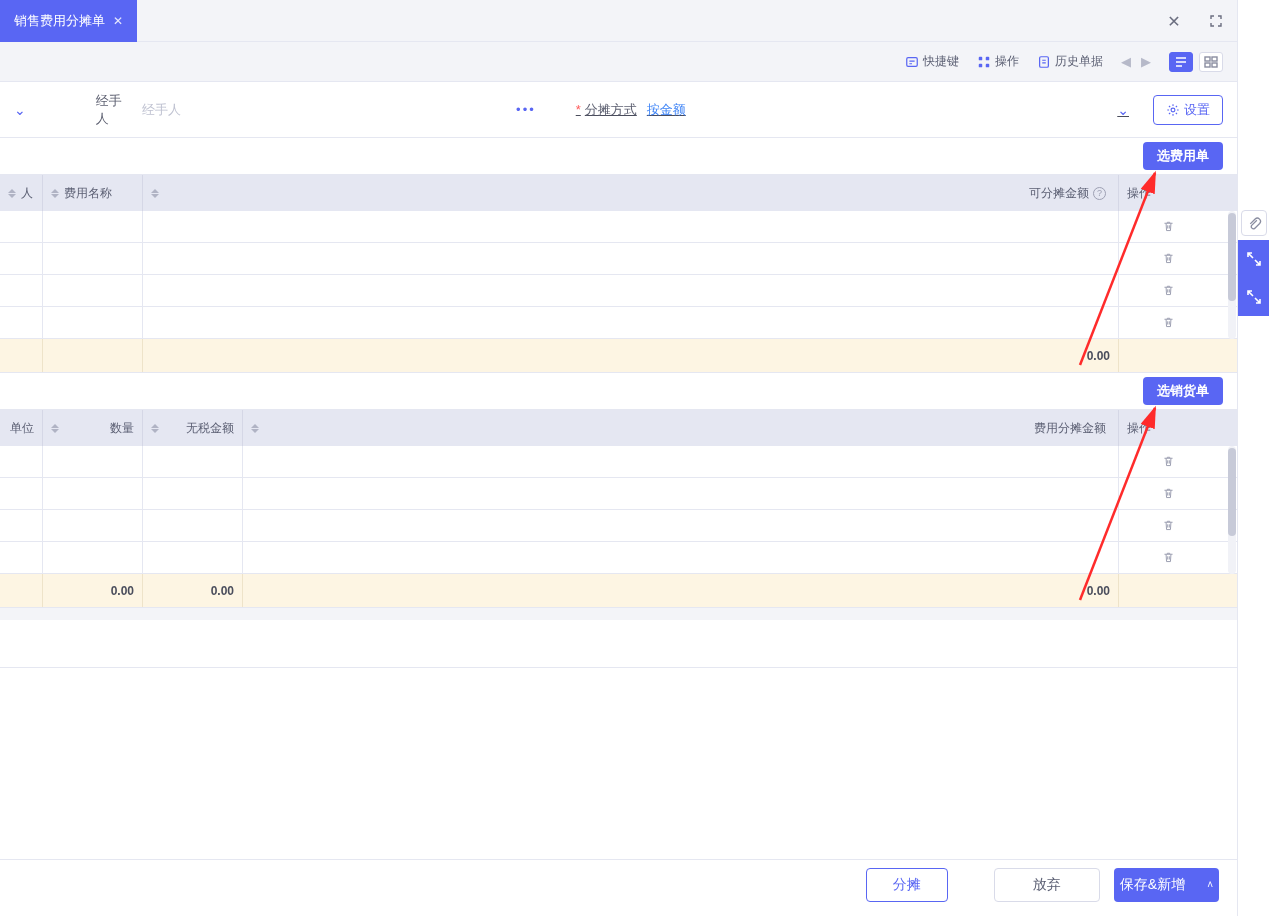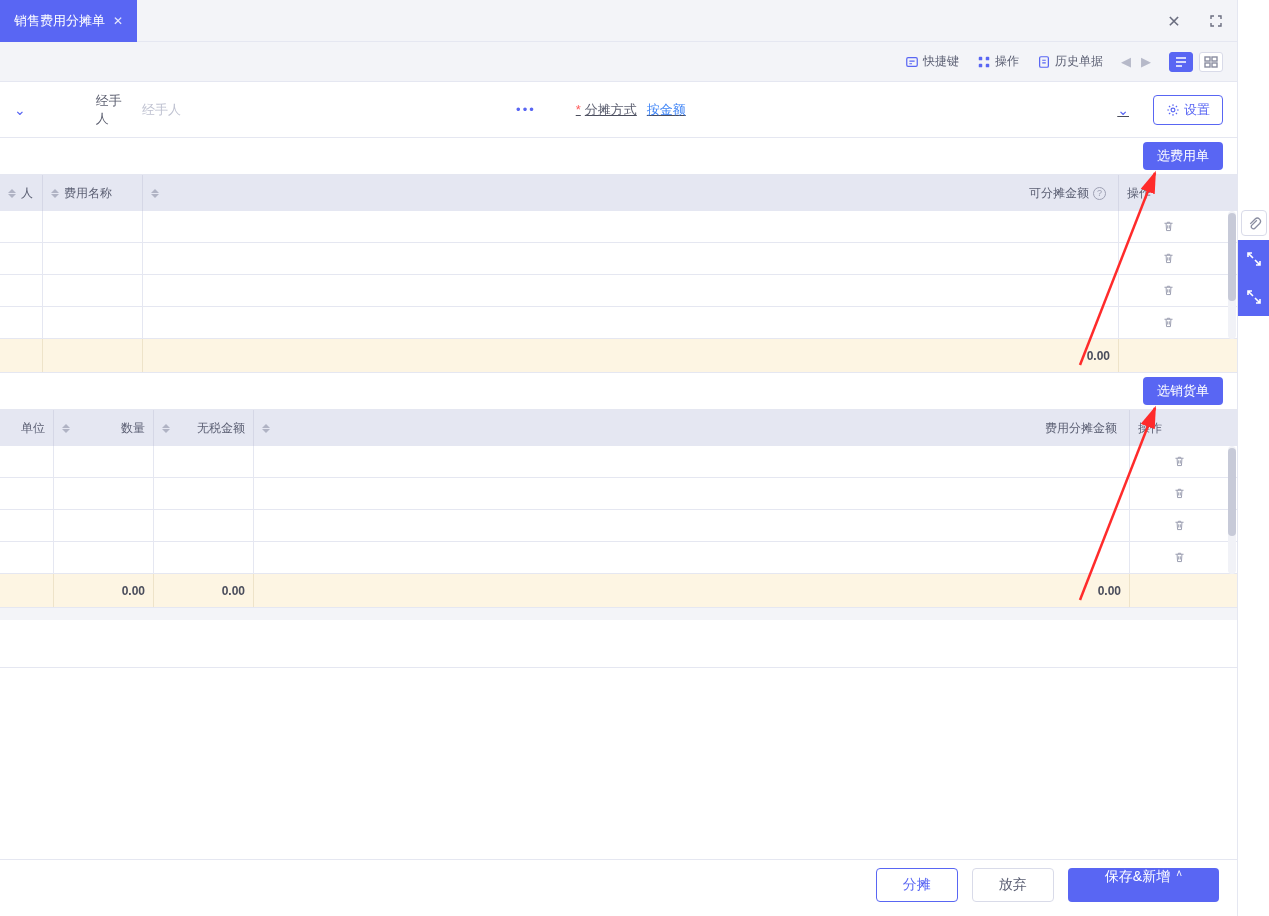--- a/index.html
+++ b/index.html
@@ -45,21 +45,21 @@
   .req{color:#ff5b5b;margin-right:4px;}
   .finput{flex:1;height:30px;min-width:360px;border:none;outline:none;font-size:13px;color:#333;}
   .finput::placeholder{color:#bfc2d1;}
   .dots{color:var(--blue);letter-spacing:2px;cursor:pointer;margin:0 40px 0 6px;}
   .fval{color:#3b82f6;min-width:360px;}
   .fchev{color:var(--blue);font-size:14px;margin-left:auto;margin-right:24px;cursor:pointer;}
   .btn-outline{height:30px;padding:0 12px;border:1px solid var(--blue);color:var(--blue);background:#fff;border-radius:4px;cursor:pointer;display:flex;align-items:center;gap:4px;font-size:13px;}
 
   .section{background:#fff;padding:0 0 0 0;}
   .secbar{height:36px;display:flex;align-items:center;justify-content:flex-end;padding:0 14px;}
-  .btn-primary-sm{height:28px;padding:1px 14px;background:var(--blue);color:#fff;border:none;border-radius:4px;font-size:13px;cursor:pointer;}
+  .btn-primary-sm{height:28px;padding:1px 14px;background:var(--blue);color:#fff;border:none;border-radius:4px;font-size:13px;cursor:pointer;font-weight:bold;}
 
   .grid{border-top:1px solid var(--border);}
   .ghead{height:36px;background:var(--head);display:flex;align-items:center;font-size:12px;color:#5b5f73;}
   .gcol{height:100%;display:flex;align-items:center;border-right:1px solid #d5d7e6;padding:0 8px;position:relative;}
   .gcol:last-child{border-right:none;}
   .sort{width:9px;height:12px;display:flex;flex-direction:column;justify-content:center;gap:0px;margin-right:4px;opacity:.5;}
   .sort span{width:0;height:0;border-left:4px solid transparent;border-right:4px solid transparent;}
   .sort .up{border-bottom:4px solid #7d8097;}
   .sort .dn{border-top:4px solid #7d8097;margin-top:1px;}
   .help{width:13px;height:13px;border:1px solid #9da0b3;border-radius:50%;font-size:9px;color:#9da0b3;display:inline-flex;align-items:center;justify-content:center;margin-left:4px;}
@@ -80,36 +80,36 @@
   
   .t1 .c1{width:43px;}
   .t1 .c2{width:100px;}
   .t1 .c3{width:976px;}
   .t1 .c3h{justify-content:flex-end;padding-right:12px;text-align:right;}
   .t1 .c4{width:99px;}
   .t1 .gbody .gcell.c4{border-right:none;}
   .t1 .gsum .gcell.c4{border-right:none;}
 
   
-  .t2 .c1{width:54px;}
+  .t2 .c1{width:43px;}
   .t2 .c2{width:100px;}
   .t2 .c3{width:100px;}
   .t2 .c4{width:876px;}
   .t2 .c4h{justify-content:flex-end;padding-right:12px;}
   .t2 .c5{width:99px;}
   .t2 .gbody .gcell.c5{border-right:none;}
   .t2 .gsum .gcell.c5{border-right:none;}
 
   .midspace{height:12px;background:var(--bg);}
   .spacer-area{height:48px;background:#fff;border-bottom:1px solid var(--border);}
 
   .footer{position:absolute;left:0;bottom:7px;width:1237px;height:50px;background:#fff;border-top:1px solid var(--border);display:flex;align-items:center;justify-content:flex-end;gap:14px;padding:0 18px;}
   .btn-outline2{height:34px;padding:0 26px;border:1px solid var(--blue);color:var(--blue);background:#fff;border-radius:4px;font-size:14px;cursor:pointer;}
-  .btn-plain{height:34px;padding:0 26px;border:1px solid var(--border2);color:#5b5f73;background:#fff;border-radius:4px;font-size:14px;cursor:pointer;}
-  .btn-primary{height:34px;padding:0 37px;border:none;background:var(--blue);color:#fff;border-radius:4px;font-size:14px;cursor:pointer;display:flex;align-items:flex-start;gap:6px;}
+  .btn-plain{height:34px;padding:0 38px;border:1px solid var(--border2);color:#5b5f73;background:#fff;border-radius:4px;font-size:14px;cursor:pointer;margin-left:32px;}
+  .btn-primary{height:34px;padding:0 6px;border:none;background:var(--blue);color:#fff;border-radius:4px;font-size:14px;cursor:pointer;display:flex;align-items:center;gap:22px;}
   .btn-primary .car{font-size:10px;}
 
   
   .arrow-svg{position:absolute;pointer-events:none;}
 
   .trash{width:13px;height:13px;display:inline-block;}
   .trash svg{width:13px;height:13px;stroke:#9a9db0;fill:none;stroke-width:1.2;}
 
   .expand-ic{width:16px;height:16px;stroke:#fff;fill:none;stroke-width:1.6;}
 </style>

